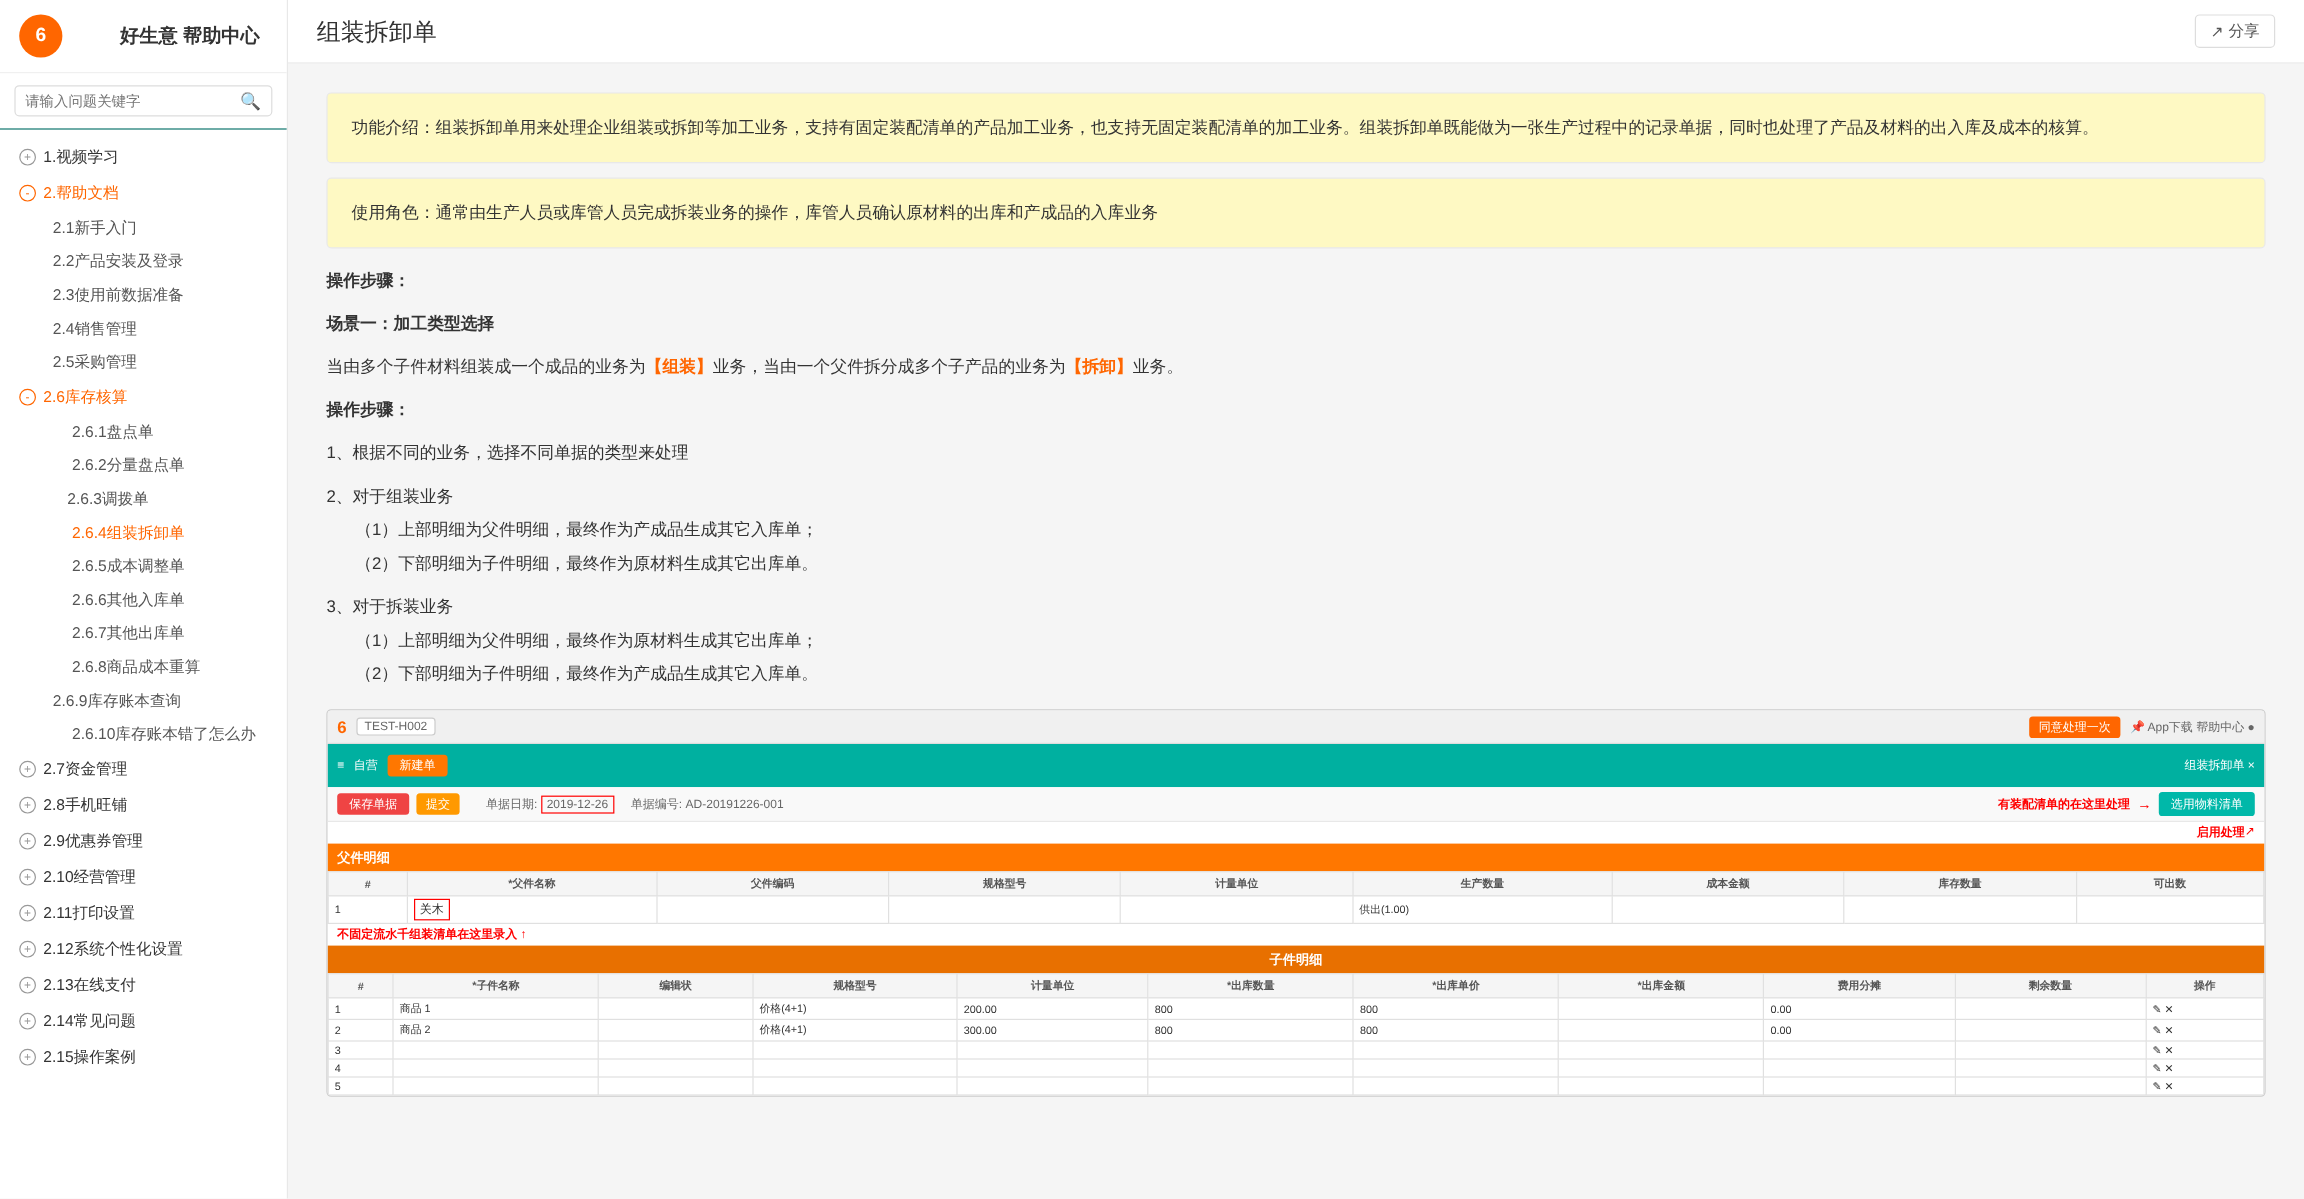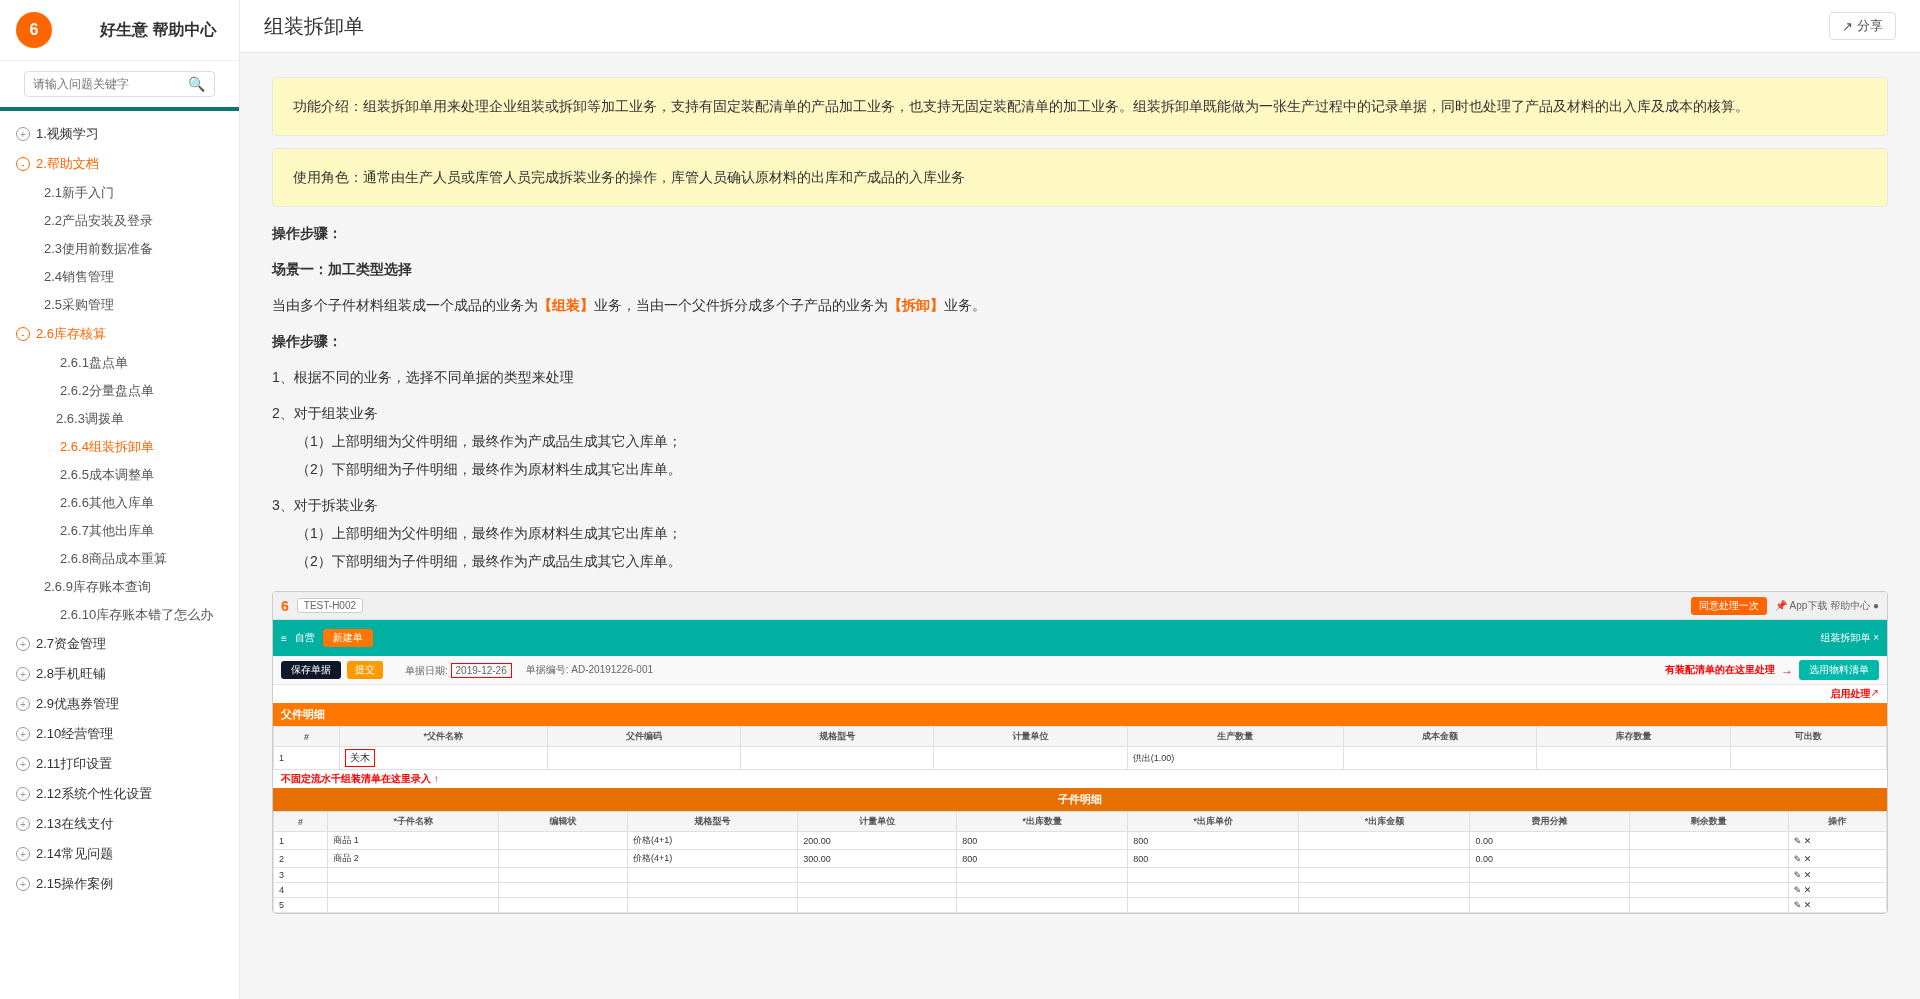--- a/index.html
+++ b/index.html
@@ -39,22 +39,22 @@
     }
 
     .logo-text {
       font-size: 16px;
       font-weight: bold;
       color: #333;
       margin-left: 40px;
     }
 
     .search-area {
-      padding: 10px 24px;
-      border-bottom: 4px solid #0f766e;
+      padding: 10px 12px;
+      border-bottom: 1px solid #0f766e;
     }
 
     .search-box {
       display: flex;
       align-items: center;
       border: 1px solid #ddd;
       border-radius: 4px;
       padding: 4px 8px;
       background: #fff;
     }
@@ -540,21 +540,21 @@
 
           <div class="sim-navbar">
             <span>≡</span>
             <span>自营</span>
             <button class="sim-tab-btn">新建单</button>
             <span style="flex:1"></span>
             <span style="font-size:10px;">组装拆卸单 ×</span>
           </div>
 
           <div class="sim-toolbar">
-            <button class="sim-tab-btn" style="background:#0f172a;">保存单据</button>
+            <button class="sim-tab-btn" style="background:#ef4444;">保存单据</button>
             <button class="sim-tab-btn" style="background:#f90;color:#fff;border:none;padding:2px 8px;font-size:10px;border-radius:3px;">提交</button>
             <span style="font-size:10px;color:#666;margin-left:16px;">
               单据日期: <span class="sim-red-box">2019-12-26</span>
             </span>
             <span style="font-size:10px;color:#666;margin-left:8px;">
               单据编号: <span>AD-20191226-001</span>
             </span>
             <span style="flex:1"></span>
 
             <span class="annotation-red">有装配清单的在这里处理</span>

